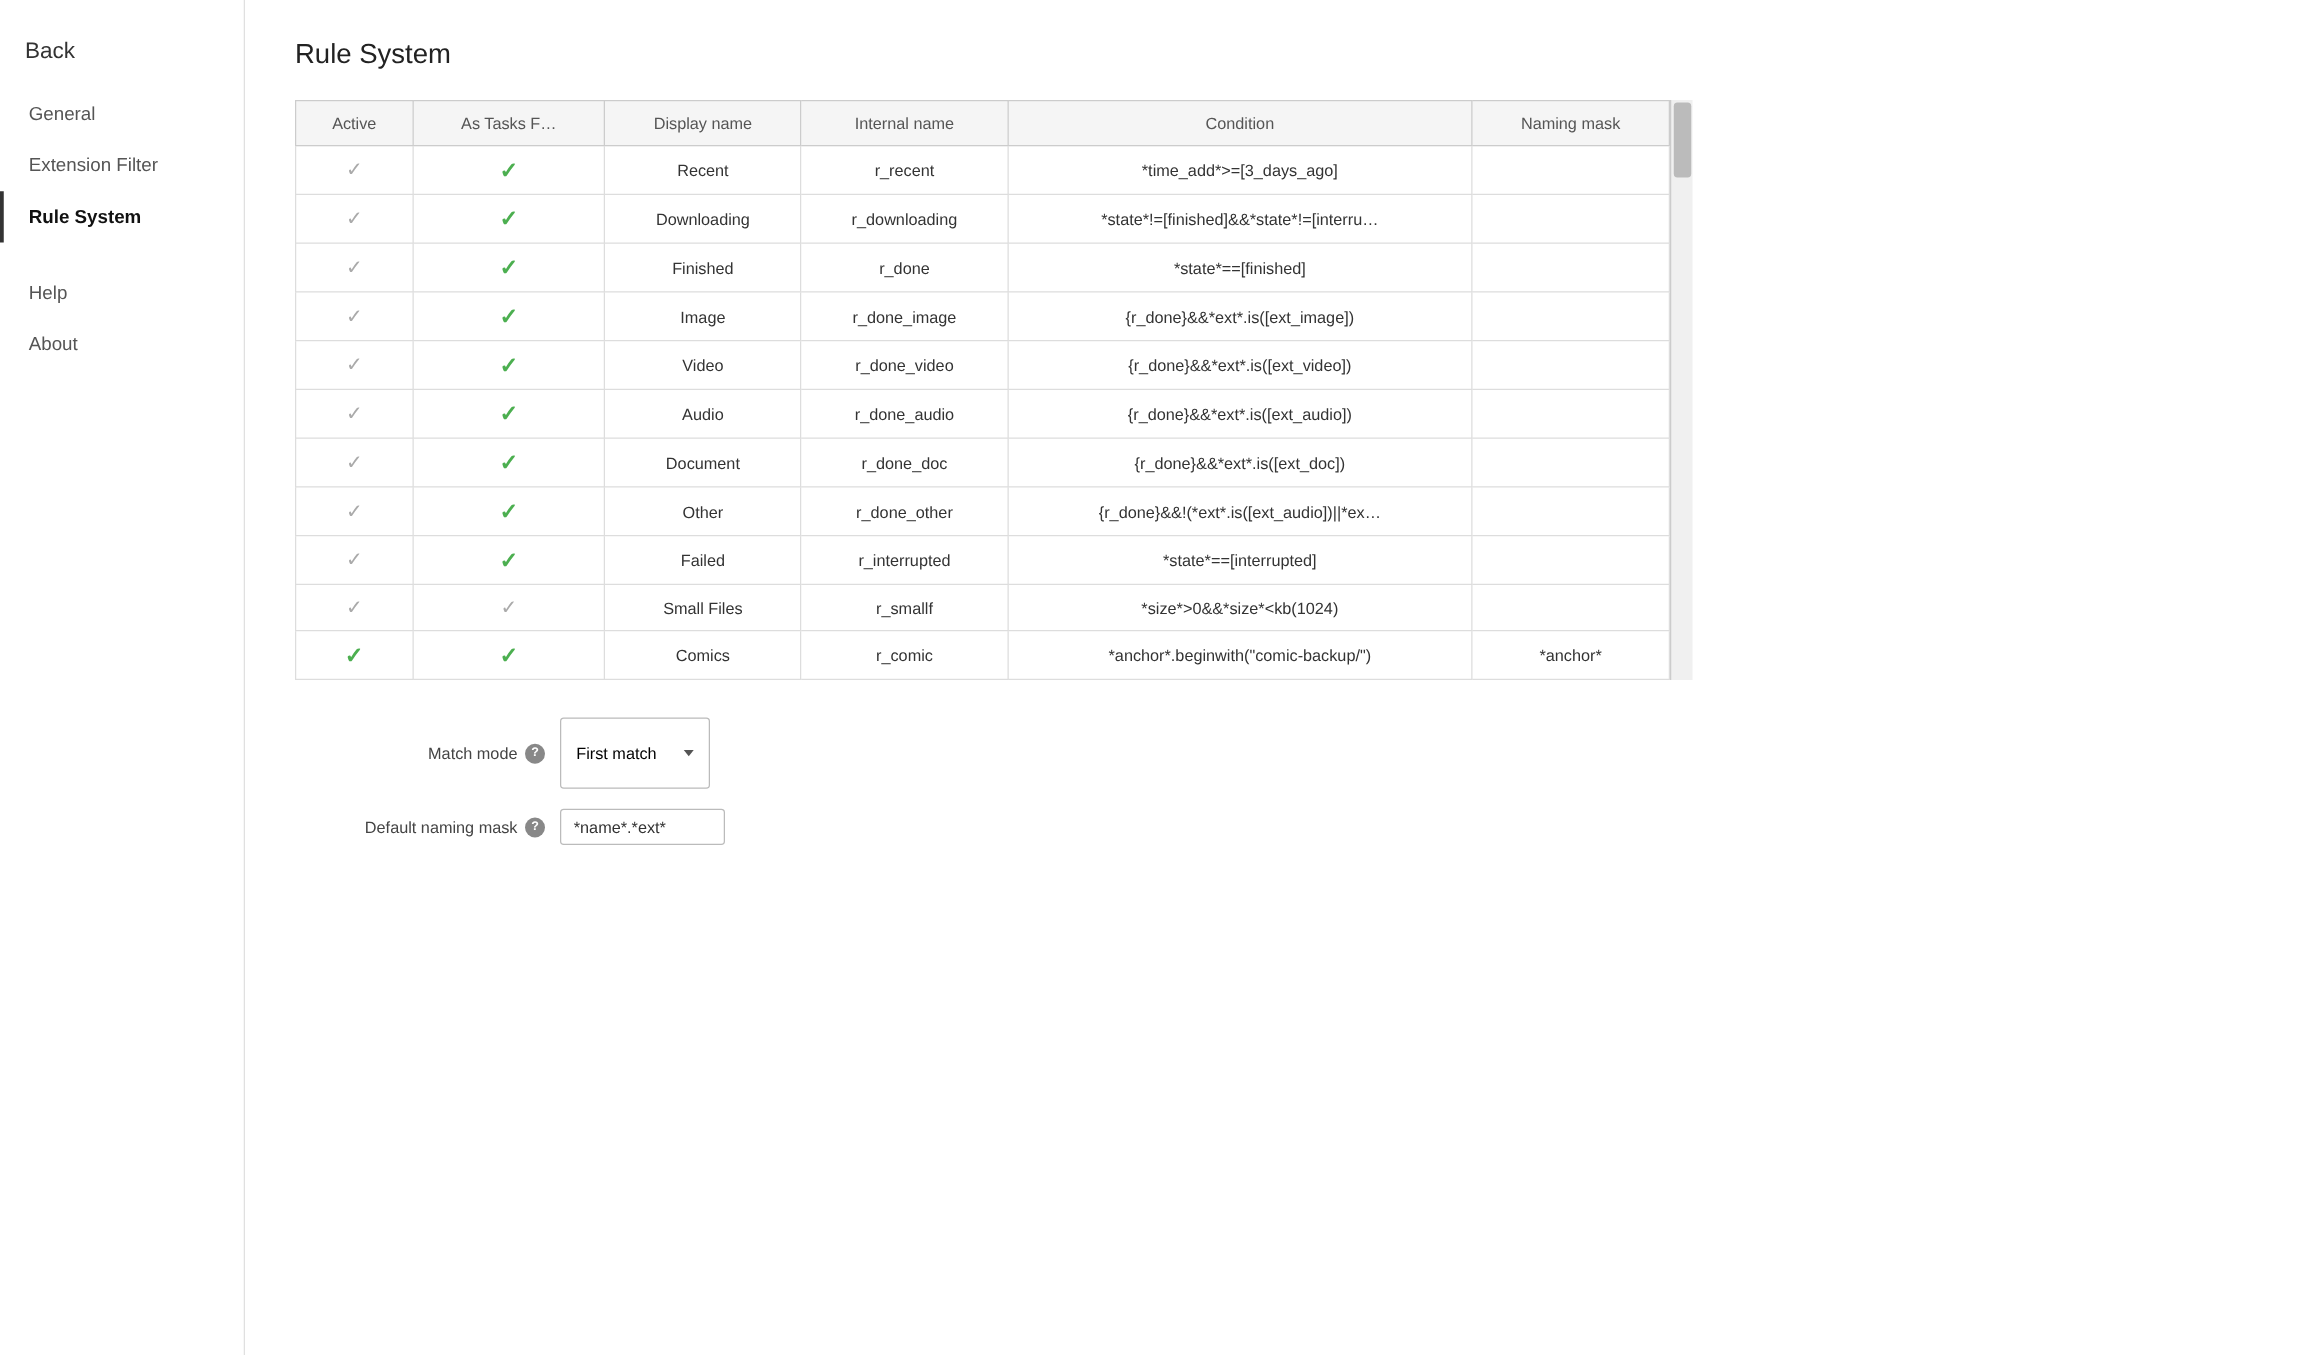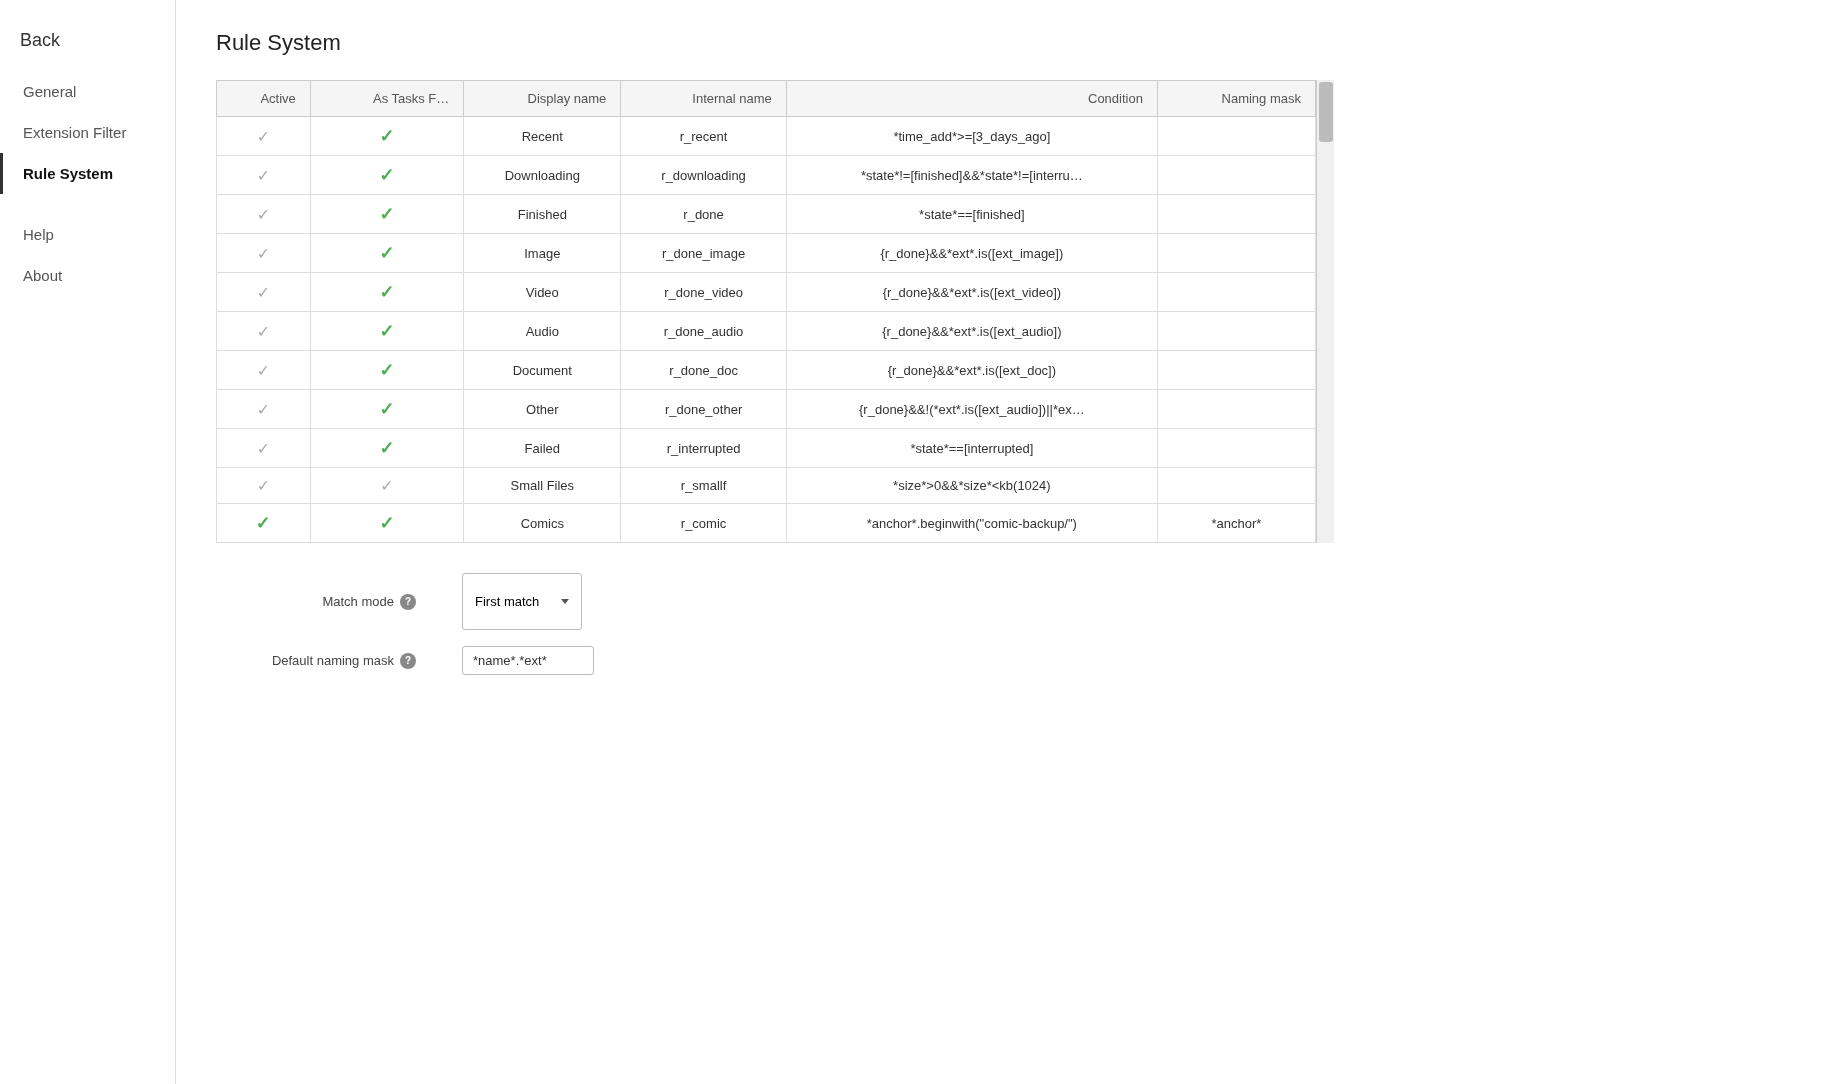--- a/index.html
+++ b/index.html
@@ -7,21 +7,21 @@
       font-family: -apple-system, BlinkMacSystemFont, "Segoe UI", Arial, sans-serif;
       font-size: 14px;
       background: #fff;
       color: #333;
     }
     .layout {
       display: flex;
       min-height: 100vh;
     }
     .sidebar {
-      width: 176px;
+      width: 196px;
       flex-shrink: 0;
       padding: 20px 0;
       border-right: 1px solid #e0e0e0;
     }
     .sidebar-back {
       padding: 10px 20px 20px 20px;
       font-size: 18px;
       font-weight: 400;
       color: #333;
       cursor: pointer;
@@ -58,21 +58,21 @@
     .rule-table {
       width: 100%;
       border-collapse: collapse;
       border: 1px solid #ccc;
       max-width: 1100px;
     }
     .rule-table th {
       background: #f5f5f5;
       border: 1px solid #ccc;
       padding: 10px 14px;
-      text-align: right;
+      text-align: center;
       font-weight: 400;
       color: #555;
       font-size: 13px;
     }
     .rule-table td {
       border: 1px solid #ddd;
       padding: 8px 14px;
       text-align: center;
       font-size: 13px;
       color: #333;
@@ -111,21 +111,20 @@
       color: #444;
       line-height: 1.7;
     }
     .bottom-section {
       margin-top: 30px;
     }
     .form-row {
       display: flex;
       align-items: center;
       margin-bottom: 16px;
-      gap: 34px;
     }
     .form-label {
       text-align: right;
       min-width: 200px;
       margin-right: 12px;
       font-size: 13px;
       color: #444;
       display: flex;
       align-items: center;
       justify-content: flex-end;

